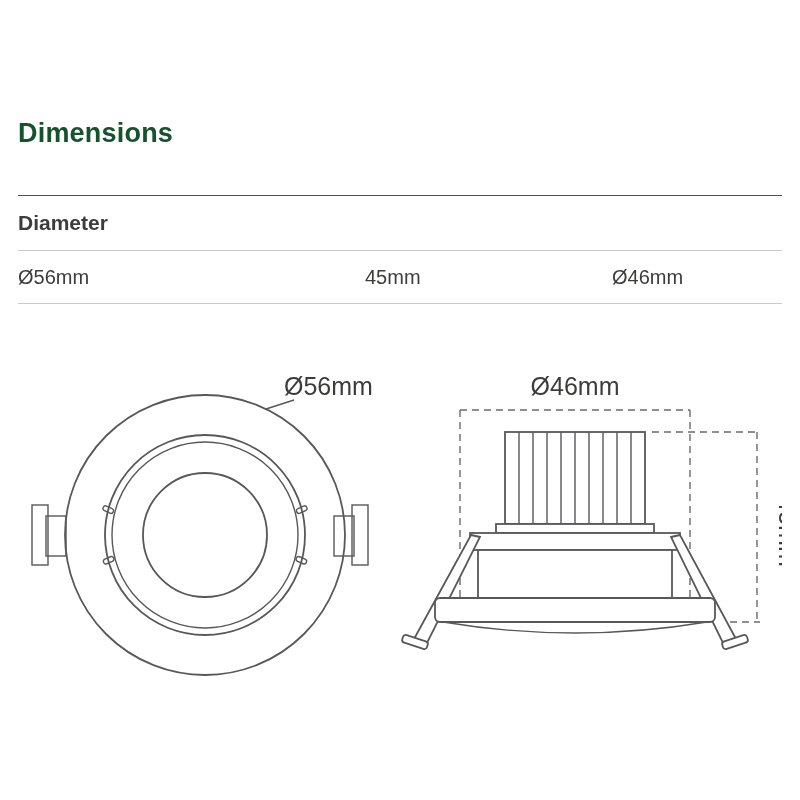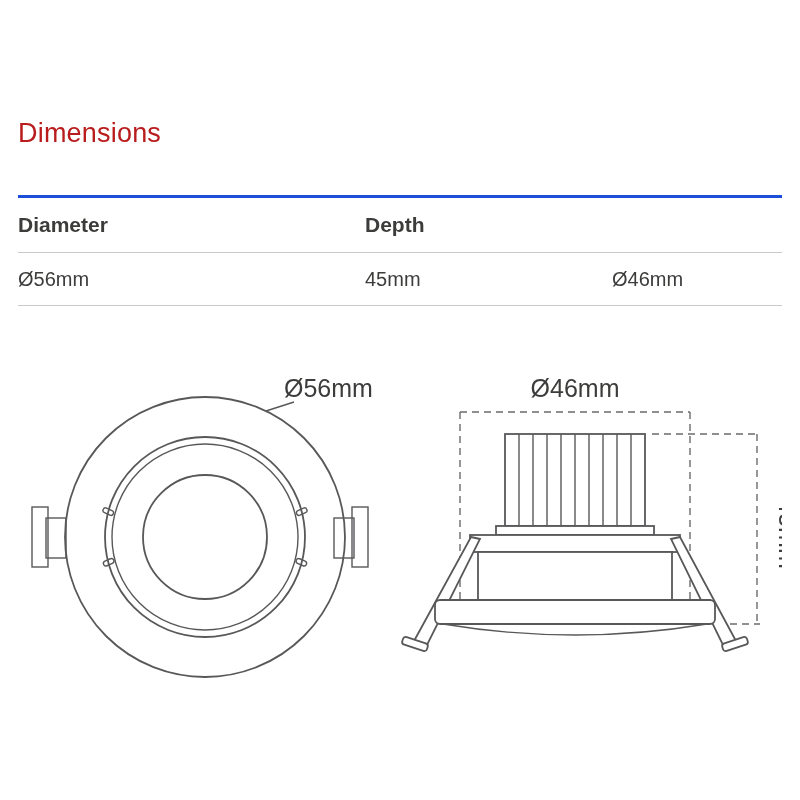--- a/index.html
+++ b/index.html
@@ -5,25 +5,25 @@
   * { margin:0; padding:0; box-sizing:border-box; }
   html,body { width:800px; height:800px; background:#ffffff; }
   body {
     font-family:"Liberation Sans", sans-serif;
     color:#3c3c3b;
     overflow:hidden;
   }
   .page { width:800px; height:800px; padding:118px 18px 0 18px; }
   .title {
     font-size:27px;
-    font-weight:normal;
-    color:#b91c1c;
+    font-weight:bold;
+    color:#14532d;
     letter-spacing:0.2px;
   }
-  .spec-table { margin-top:46px; border-top:3px solid #1d4ed8; }
+  .spec-table { margin-top:46px; border-top:1px solid #1d4ed8; }
   .spec-row {
     display:grid;
     grid-template-columns:347px 247px 1fr;
     align-items:center;
   }
   .spec-head { height:55px; border-bottom:1px solid #c9c9c9; }
   .spec-head > div { font-size:21px; font-weight:bold; }
   .spec-values { height:53px; border-bottom:1px solid #c9c9c9; }
   .spec-values > div { font-size:20px; }
   .drawings { margin-top:48px; }
@@ -41,21 +41,20 @@
 </head>
 <body>
 
 <div class="page">
 
   <h1 class="title">Dimensions</h1>
 
   <div class="spec-table">
     <div class="spec-row spec-head">
       <div>Diameter</div>
-      <div>Depth</div>
     </div>
     <div class="spec-row spec-values">
       <div>Ø56mm</div>
       <div>45mm</div>
       <div>Ø46mm</div>
     </div>
   </div>
 
   <div class="drawings">
     <svg width="764" height="380" viewBox="18 0 764 380">

